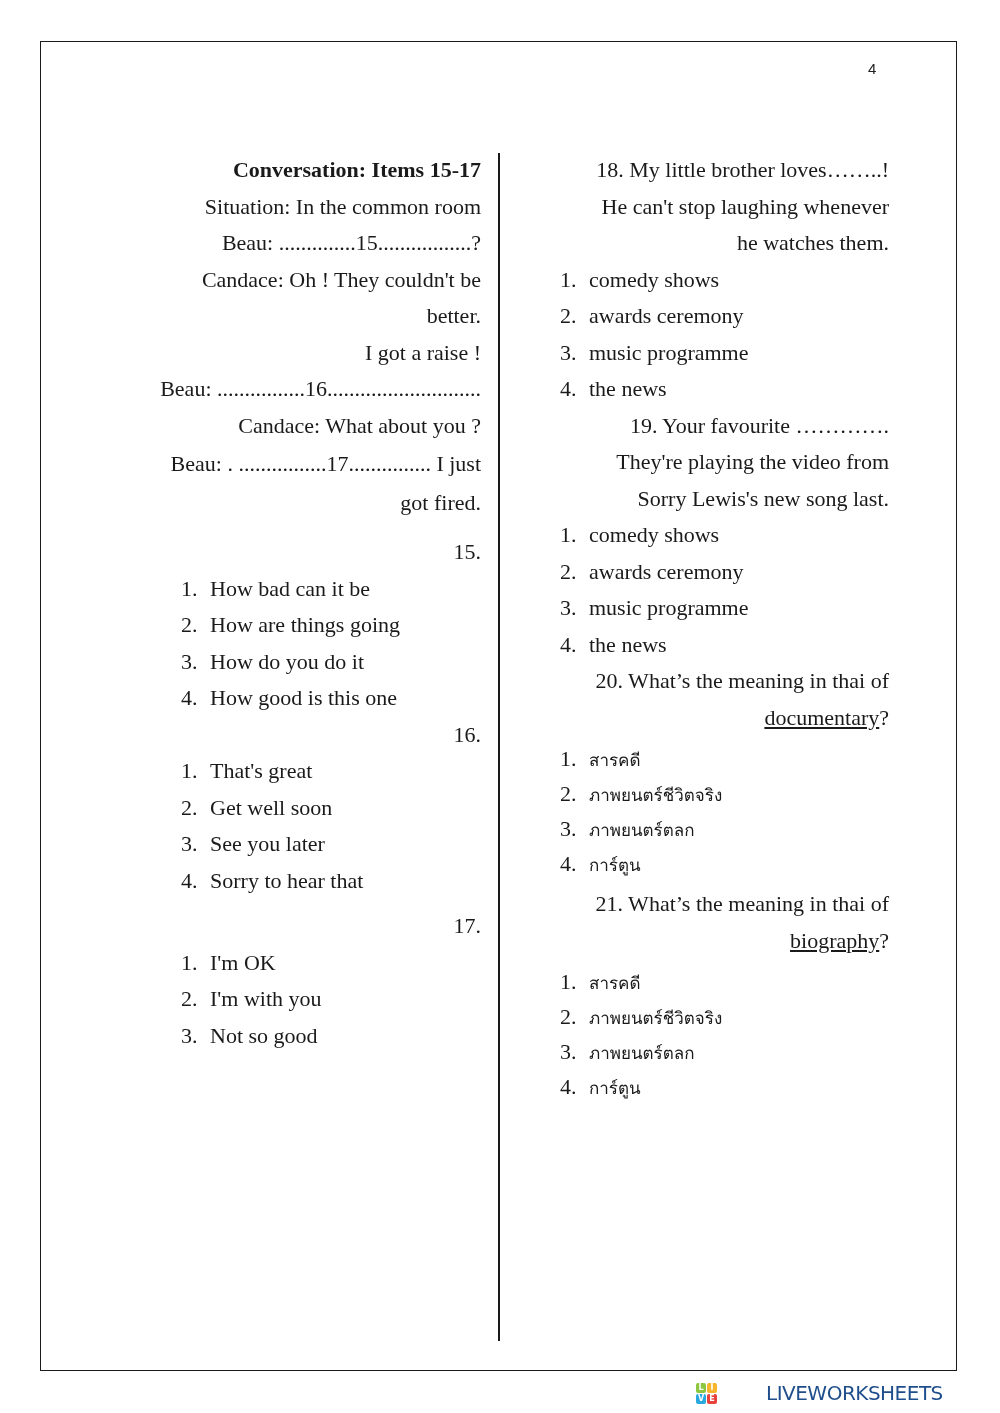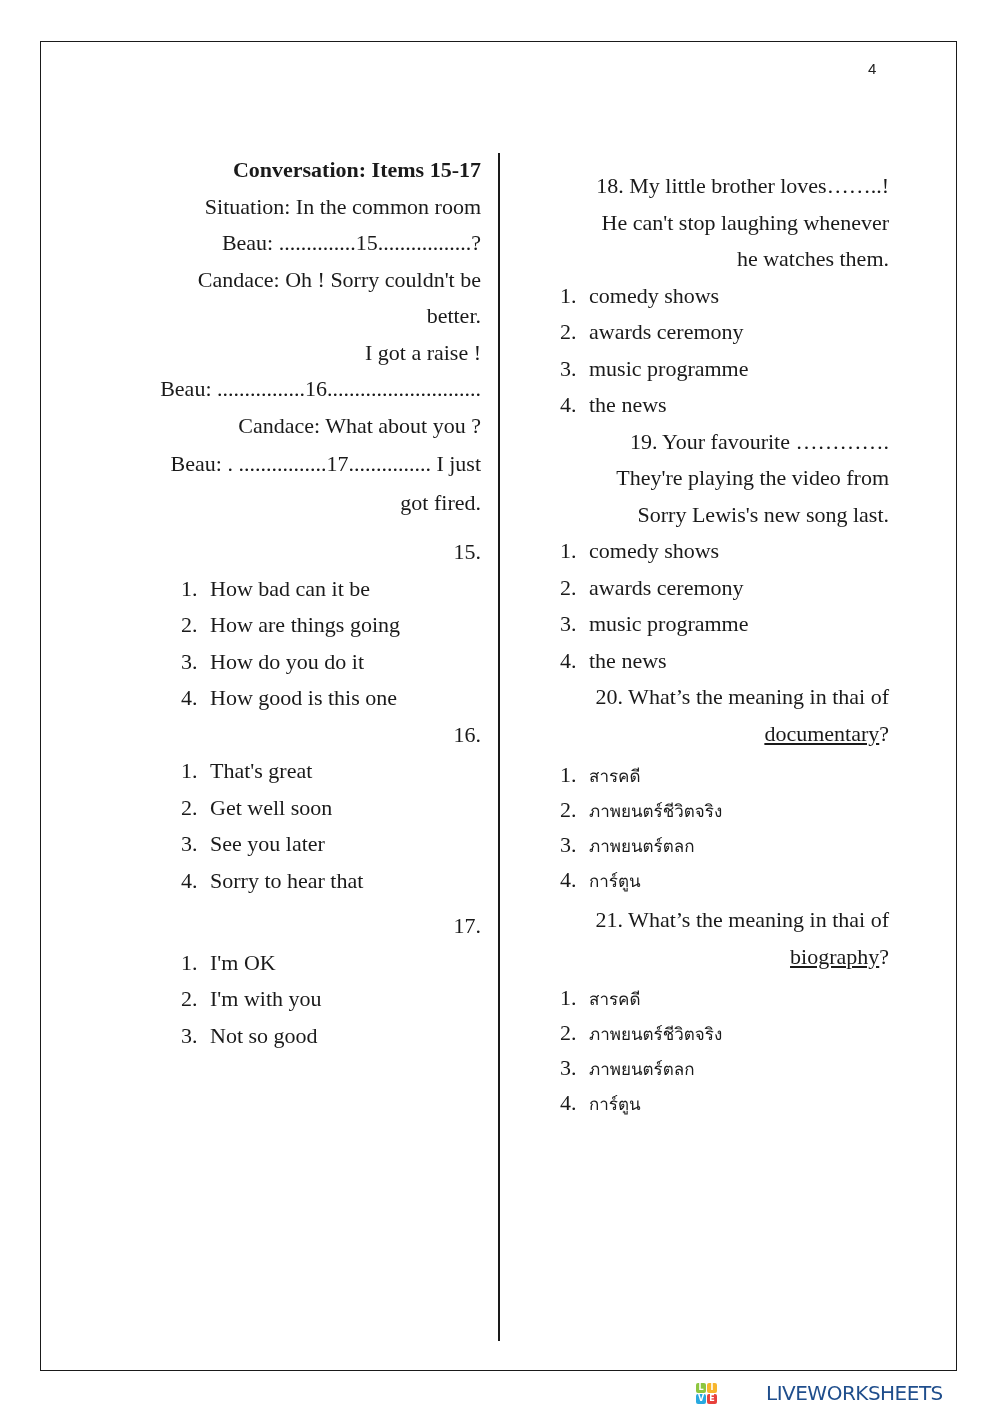--- a/index.html
+++ b/index.html
@@ -5,21 +5,21 @@
   html, body { margin:0; padding:0; background:#ffffff; }
   body { width:1000px; height:1413px; position:relative; overflow:hidden;
          font-family:"Liberation Serif","DejaVu Serif",serif; color:#1a1a1a; }
   .page-frame { position:absolute; left:40px; top:41px; width:917px; height:1330px;
                 border:1.5px solid #1a1a1a; box-sizing:border-box; }
   .page-number { position:absolute; left:868px; top:60px; font-family:"Liberation Sans","DejaVu Sans",sans-serif;
                  font-size:15px; color:#222; }
   .divider { position:absolute; left:498px; top:153px; width:2px; height:1188px; background:#1a1a1a; }
   .col { position:absolute; font-size:22px; line-height:36.5px; }
   .col-left { left:121px; top:152px; width:360px; }
-  .col-right { left:529px; top:168px; width:360px; }
+  .col-right { left:529px; top:152px; width:360px; }
   .line { white-space:nowrap;text-align:right; }
   .bold { font-weight:bold; }
   .indent { padding-left:42px; }
   .qnum { margin-top:4px; }
   .opt { position:relative; white-space:nowrap; }
   .opt .num { display:inline-block; width:29px; text-align:left; }
   .opts-left .opt { padding-left:60px; }
   .opts-right .opt { padding-left:31px; }
   .thai .opt { font-family:"DejaVu Sans",sans-serif; font-size:17px; line-height:34px; }
   .thai .opt .num { font-family:"Liberation Serif",serif; font-size:22px; }
@@ -35,21 +35,21 @@
 <body>
 
 <div class="page-frame"></div>
 <div class="page-number">4</div>
 <div class="divider"></div>
 
 <div class="col col-left">
   <div class="line bold">Conversation: Items 15-17</div>
   <div class="line">Situation: In the common room</div>
   <div class="line">Beau: ..............15.................?</div>
-  <div class="line">Candace: Oh ! Sorry couldn't be</div>
+  <div class="line">Candace: Oh ! They couldn't be</div>
   <div class="line">better.</div>
   <div class="line indent">I got a raise !</div>
   <div class="line">Beau: ................16............................</div>
   <div class="line">Candace: What about you ?</div>
   <div class="line" style="line-height:39px;">Beau: . ................17............... I just</div>
   <div class="line" style="line-height:39px;">got fired.</div>
 
   <div class="line qnum" style="margin-top:12px;">15.</div>
   <div class="opts-left">
     <div class="opt"><span class="num">1.</span><span>How bad can it be</span></div>

